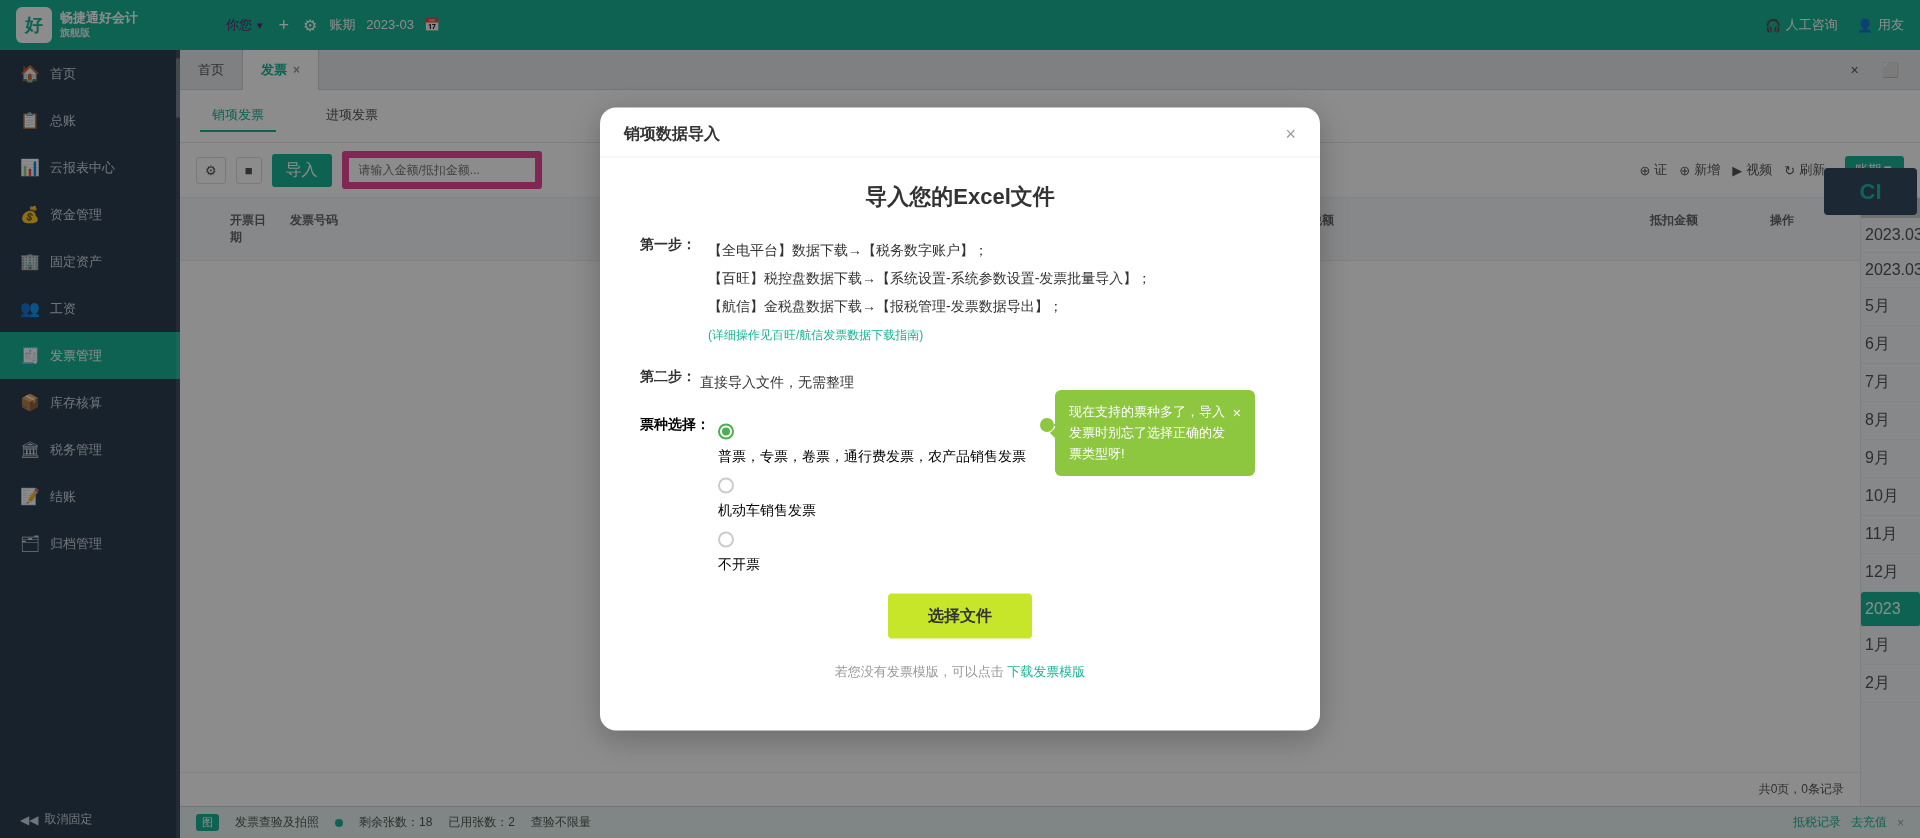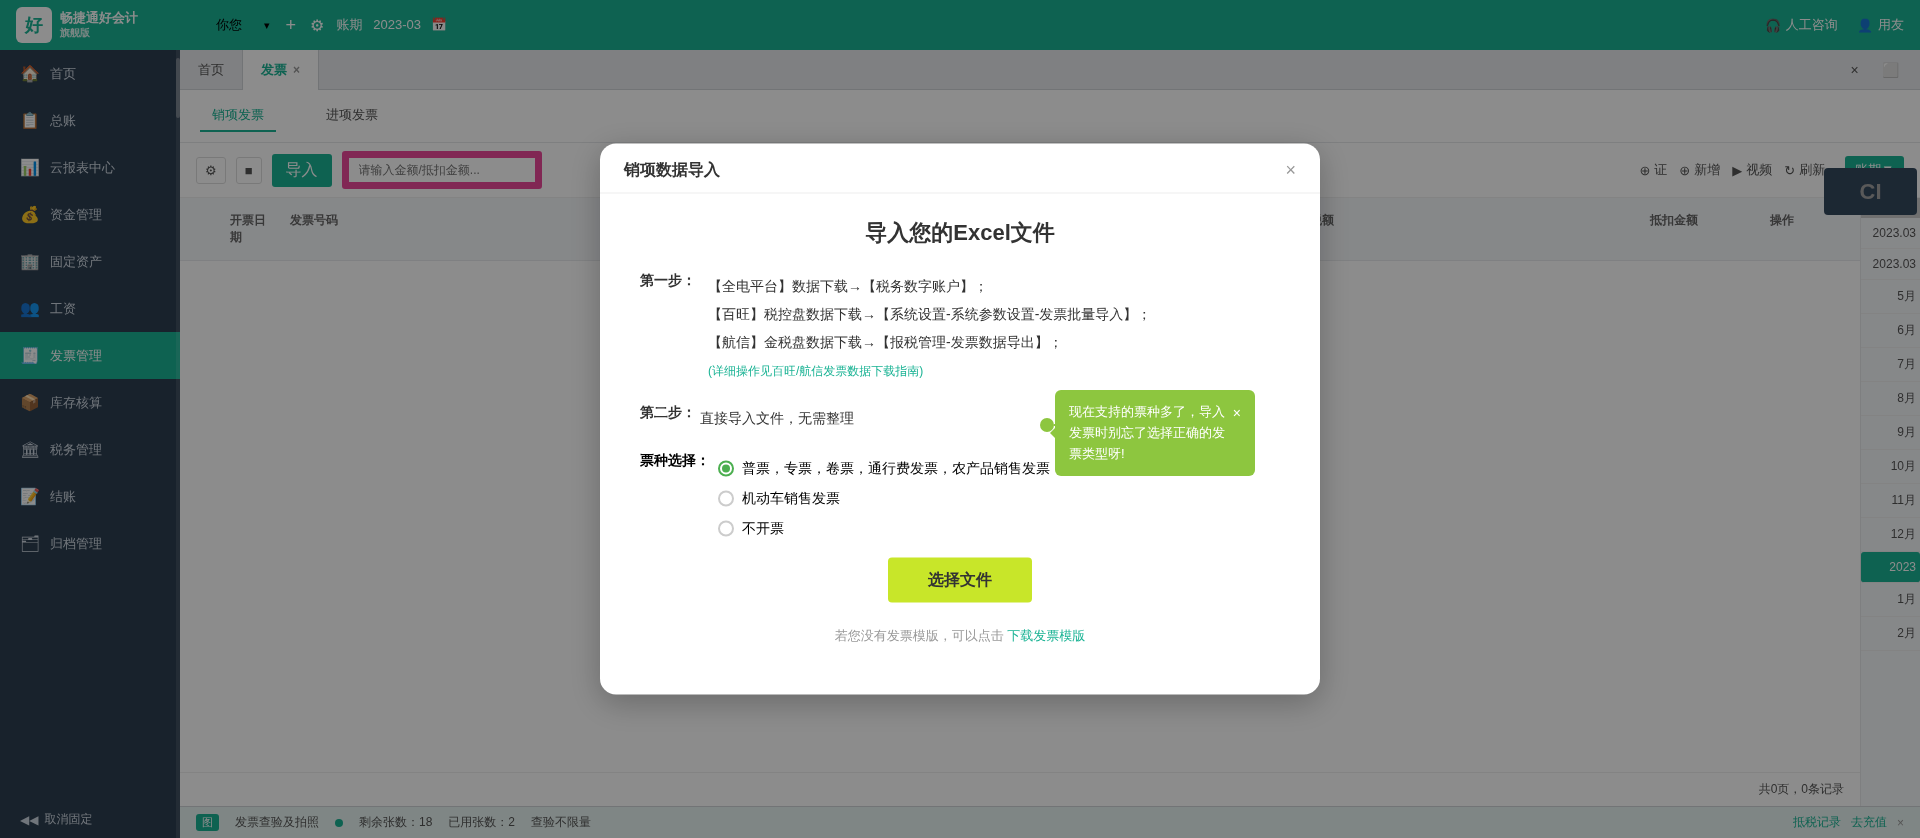--- a/index.html
+++ b/index.html
@@ -29,22 +29,22 @@
       background: white;
       border-radius: 6px;
       display: flex; align-items: center; justify-content: center;
       color: #1ab394;
       font-size: 18px;
       font-weight: bold;
     }
     .logo-text { line-height: 1.2; font-size: 13px; }
     .logo-sub { font-size: 10px; opacity: 0.85; }
     .top-user {
-      display: flex; align-items: center; gap: 22px;
-      color: #000000; font-size: 13px; margin-left: 8px;
+      display: flex; align-items: center; gap: 5px;
+      color: #701a75; font-size: 13px; margin-left: 18px;
     }
     .top-nav-icons {
       display: flex; align-items: center; gap: 14px; margin-left: 4px;
     }
     .top-nav-icons span { color: white; font-size: 16px; cursor: pointer; }
     .right-actions {
       margin-left: auto;
       display: flex; align-items: center; gap: 20px; color: white; font-size: 13px;
     }
     .right-actions .action-item { display: flex; align-items: center; gap: 4px; cursor: pointer; }
@@ -140,21 +140,21 @@
 
     
     .period-panel {
       width: 60px;
       background: #f5f7fa;
       border-left: 1px solid #e5e7ea;
       display: flex; flex-direction: column;
       overflow-y: auto;
     }
     .period-item {
-      padding: 8px 4px; text-align: right; font-size: 12px; color: #555;
+      padding: 8px 4px; text-align: left; font-size: 16px; color: #555;
       cursor: pointer; border-bottom: 1px solid #eee;
     }
     .period-item.active { background: #1ab394; color: white; border-radius: 3px; }
 
     
     .bottom-bar {
       height: 32px; background: #e8f4f2; border-top: 1px solid #d0d3d8;
       display: flex; align-items: center; padding: 0 16px; gap: 16px; font-size: 12px; color: #555;
     }
     .bottom-bar .tag { background: #1ab394; color: white; border-radius: 3px; padding: 1px 6px; font-size: 11px; }
@@ -184,21 +184,21 @@
     .modal-body { padding: 24px 40px 20px; }
     .modal-main-title {
       text-align: center; font-size: 22px; font-weight: bold; color: #333;
       margin-bottom: 24px;
     }
     .step { margin-bottom: 20px; font-size: 14px; color: #333; }
     .step-label { font-weight: bold; margin-bottom: 6px; }
     .step-content { padding-left: 4px; line-height: 2; color: #333; font-size: 14px; }
     .step-link { color: #1ab394; cursor: pointer; text-decoration: none; font-size: 12px; }
     .radio-group { display: flex; flex-direction: column; gap: 12px; margin-top: 8px; }
-    .radio-item { display: flex; align-items: center; gap: 8px; font-size: 14px; cursor: pointer; }
+    .radio-item { display: flex; align-items: flex-start; gap: 8px; font-size: 14px; cursor: pointer; flex-direction: column; }
     .radio-circle {
       width: 16px; height: 16px; border-radius: 50%; border: 2px solid #ccc;
       display: flex; align-items: center; justify-content: center;
     }
     .radio-circle.checked { border-color: #4caf50; }
     .radio-circle.checked::after {
       content: ''; width: 8px; height: 8px; border-radius: 50%; background: #4caf50;
     }
     .btn-select-file {
       background: #c8e629; border: none; border-radius: 4px;
@@ -538,13 +538,13 @@
 </div>
 
 <div class="tooltip-dot"></div>
 <div class="tooltip-line"></div>
 
 <div class="tooltip-bubble">
   <span class="tooltip-close">×</span>
   <span>现在支持的票种多了，导入发票时别忘了选择正确的发票类型呀!</span>
 </div>
 
-<div style="position:fixed; top:168px; right:3px; width:93px; height:47px; background:#34495e; color:#a3a3a3; font-size:22px; font-weight:bold; display:flex; align-items:center; justify-content:center; border-radius:4px; z-index:50;">CI</div>
+<div style="position:fixed; top:168px; right:3px; width:93px; height:47px; background:#34495e; color:#14b8a6; font-size:22px; font-weight:bold; display:flex; align-items:center; justify-content:center; border-radius:4px; z-index:50;">CI</div>
 
 </body></html>

